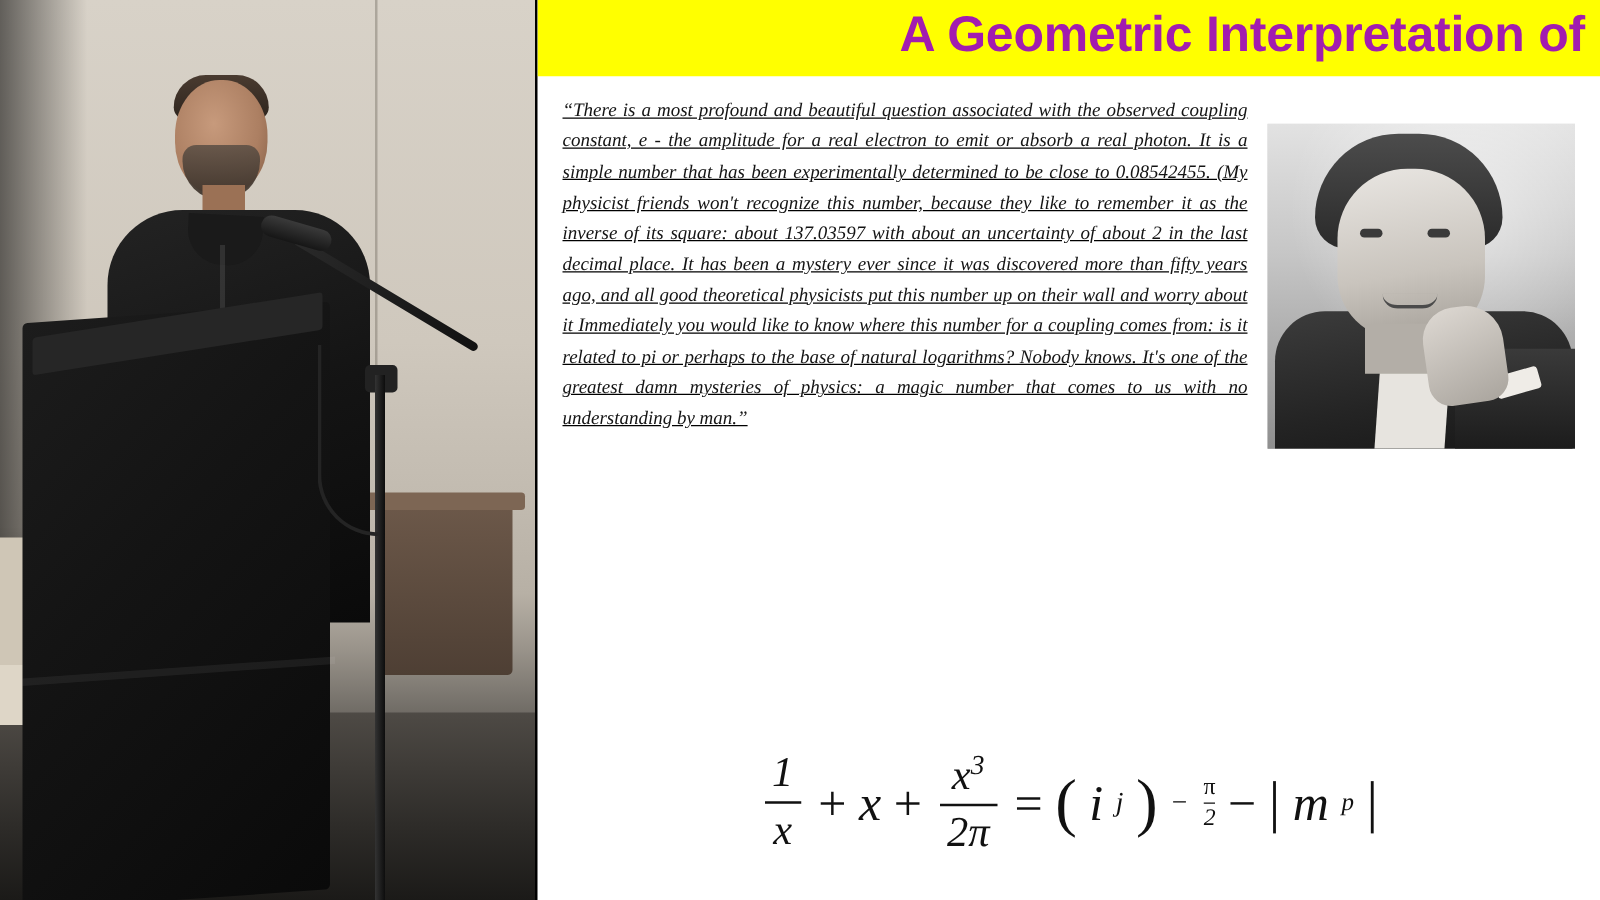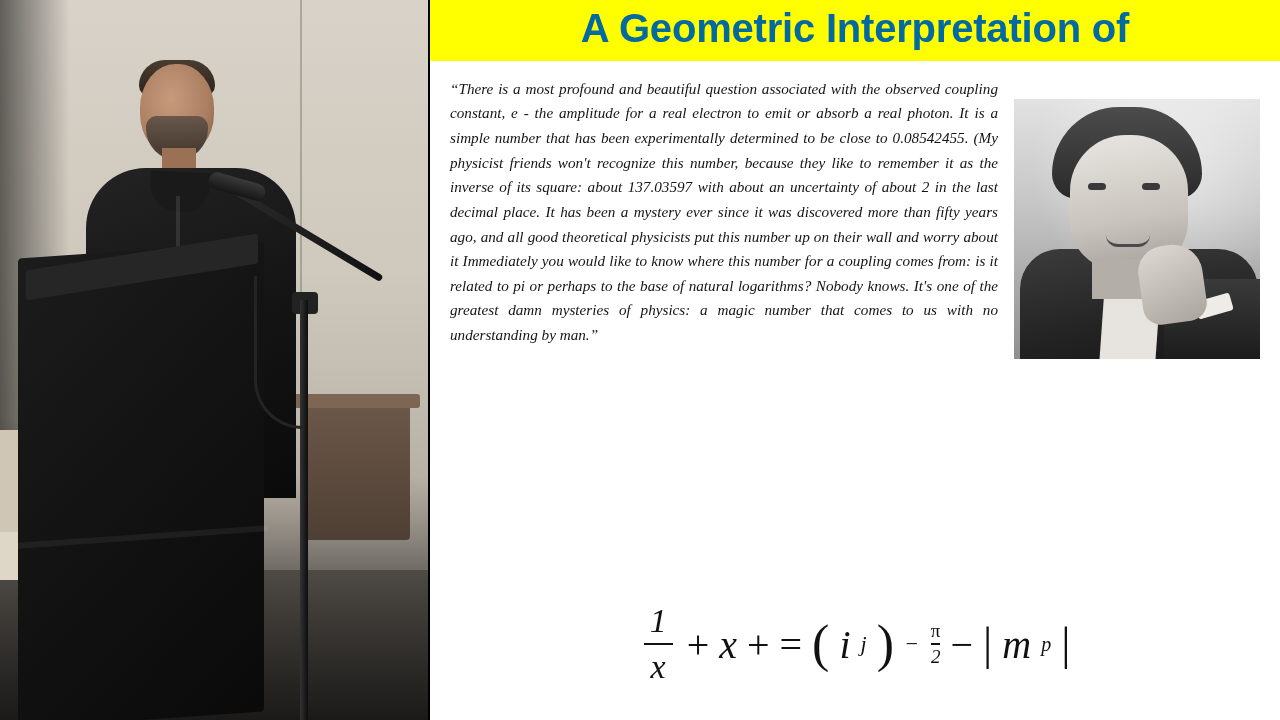--- a/index.html
+++ b/index.html
@@ -212,35 +212,36 @@
     position: relative;
     width: 852px;
     height: 720px;
     background: #ffffff;
     border-left: 2px solid #000;
     box-sizing: border-box;
     overflow: hidden;
   }
   .slide-title {
     background: #ffff00;
-    color: #0369a1;
-    text-align: center;
+    color: #a21caf;
+    text-align: right;
     font-weight: bold;
     font-size: 40px;
     line-height: 1.12;
     letter-spacing: -0.2px;
     padding: 6px 12px 10px 12px;
     box-sizing: border-box;
   }
   .slide-body {
     position: relative;
     padding: 16px 20px 0 20px;
     box-sizing: border-box;
     display: flex;
     gap: 16px;
+    text-decoration: underline;
   }
   .quote-block {
     width: 548px;
     flex: 0 0 548px;
   }
   .quote-text {
     font-family: "Liberation Serif", serif;
     font-style: italic;
     font-size: 15.2px;
     line-height: 1.62;
@@ -470,20 +471,25 @@
     <div class="equation">
       <span class="eq-row">
         <span class="frac">
           <span class="num">1</span>
           <span class="bar"></span>
           <span class="den">x</span>
         </span>
         <span>+</span>
         <span class="it">x</span>
         <span>+</span>
+        <span class="frac">
+          <span class="num"><span class="it">x</span><span class="sup">3</span></span>
+          <span class="bar"></span>
+          <span class="den">2π</span>
+        </span>
         <span>=</span>
         <span class="paren">(</span>
         <span class="it">i</span>
         <span class="sup">j</span>
         <span class="paren">)</span>
         <span class="sup">−</span>
         <span class="exp-frac">
           <span class="e-num">π</span>
           <span class="e-bar"></span>
           <span class="e-den">2</span>

